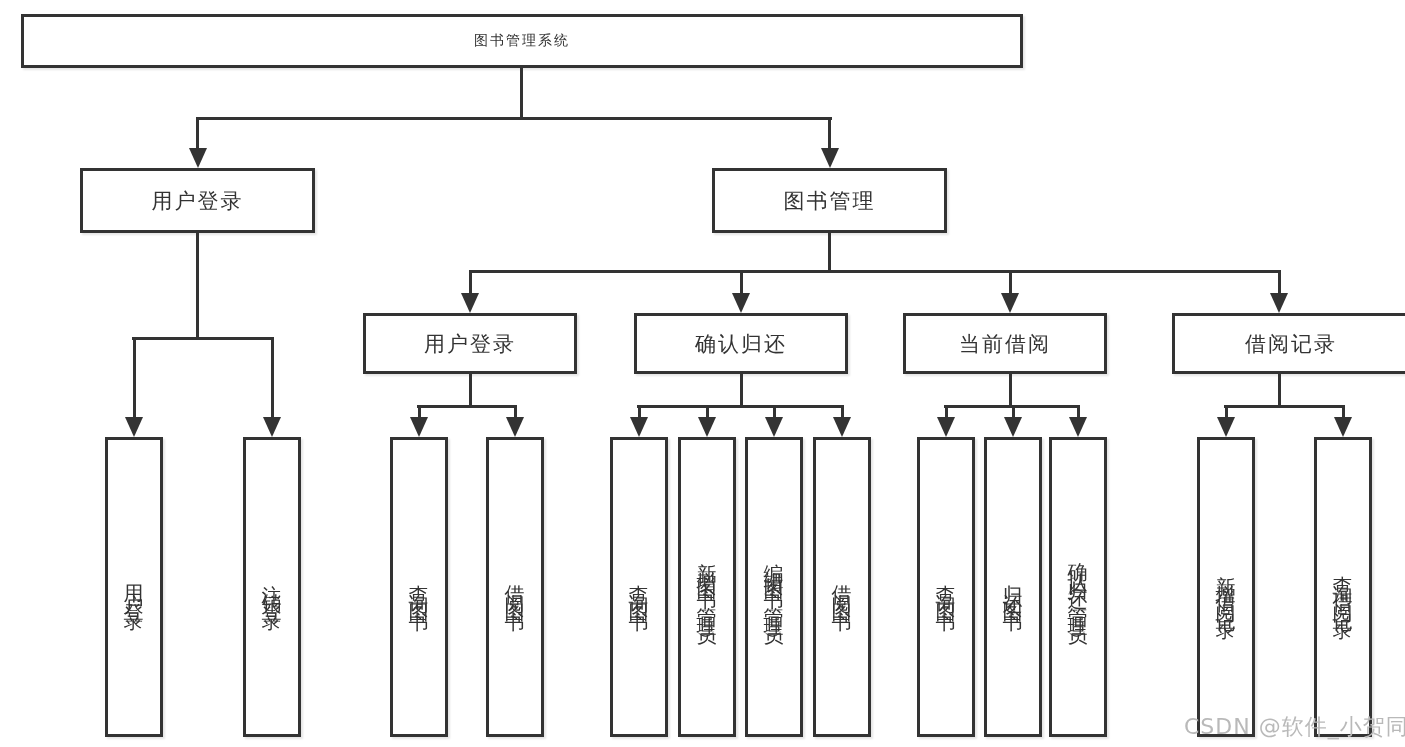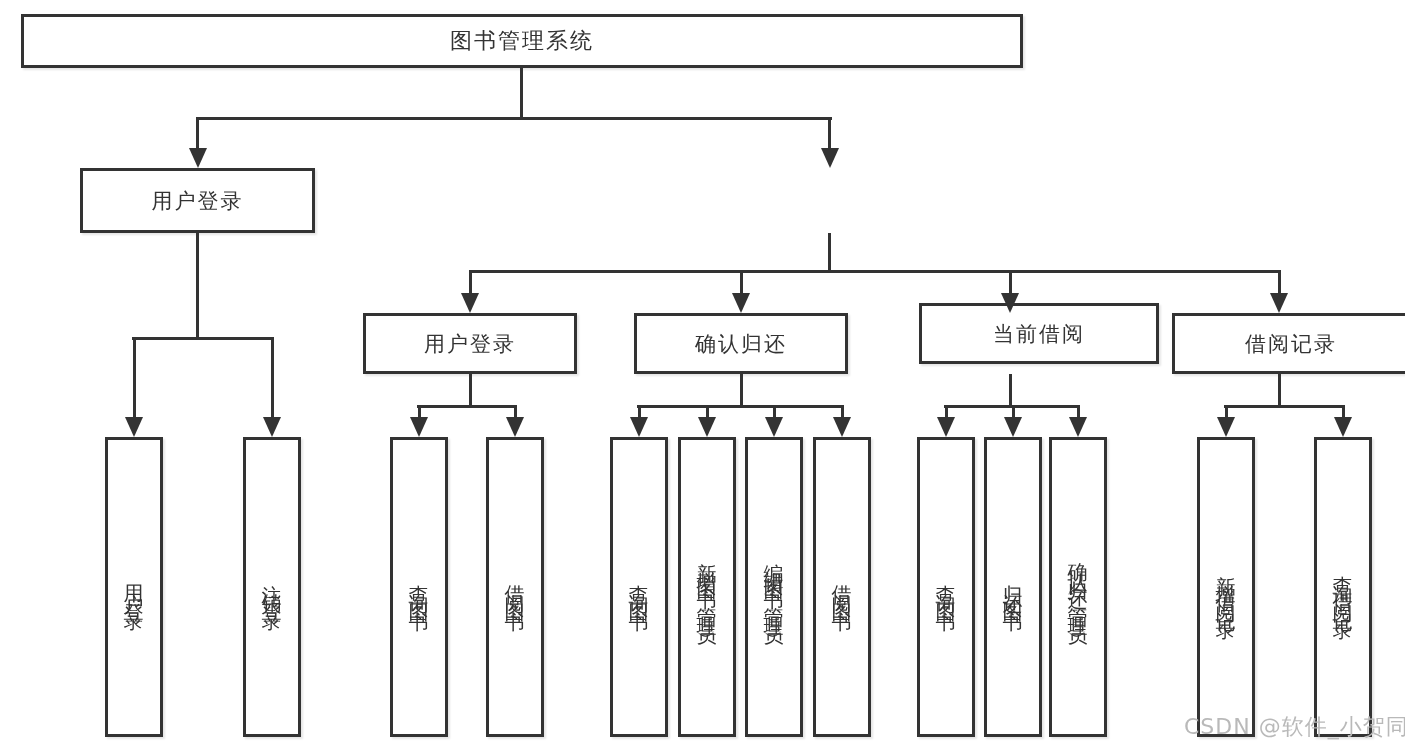--- a/index.html
+++ b/index.html
@@ -14,21 +14,21 @@
     position:absolute;
     border:3px solid #333333;
     background:#ffffff;
     display:flex;align-items:center;justify-content:center;
     color:#333333;
     font-size:21px;
     letter-spacing:2px;
     box-shadow:2px 2px 2px rgba(0,0,0,0.10);
     box-sizing:border-box;
   }
-  .node.root{font-size:22px;}
+  .node.root{font-size:14px;}
   .leaf{
     position:absolute;
     border:3px solid #333333;
     background:#ffffff;
     display:flex;align-items:center;justify-content:center;
     color:#333333;
     box-shadow:2px 2px 2px rgba(0,0,0,0.10);
     box-sizing:border-box;
     width:58px;top:437px;height:300px;
   }
@@ -63,28 +63,31 @@
 
 <div id="canvas">
 
   <div class="node root" style="left:21px;top:14px;width:1002px;height:54px;">
     <span>图书管理系统</span>
   </div>
 
   <div class="node" style="left:80px;top:168px;width:235px;height:65px;">
     <span>用户登录</span>
   </div>
+  <div class="node" style="left:712px;top:168px;width:235px;height:65px;">
+    <span>图书管理</span>
+  </div>
 
   <div class="node" style="left:363px;top:313px;width:214px;height:61px;">
     <span>用户登录</span>
   </div>
   <div class="node" style="left:634px;top:313px;width:214px;height:61px;">
     <span>确认归还</span>
   </div>
-  <div class="node" style="left:903px;top:303px;width:240px;height:61px;margin-left:16px;">
+  <div class="node" style="left:903px;top:313px;width:204px;height:61px;">
     <span>当前借阅</span>
   </div>
   <div class="node" style="left:1172px;top:313px;width:238px;height:61px;">
     <span>借阅记录</span>
   </div>
 
   <div class="leaf" style="left:105px;">
     <span>用户登录</span>
   </div>
   <div class="leaf" style="left:243px;">

